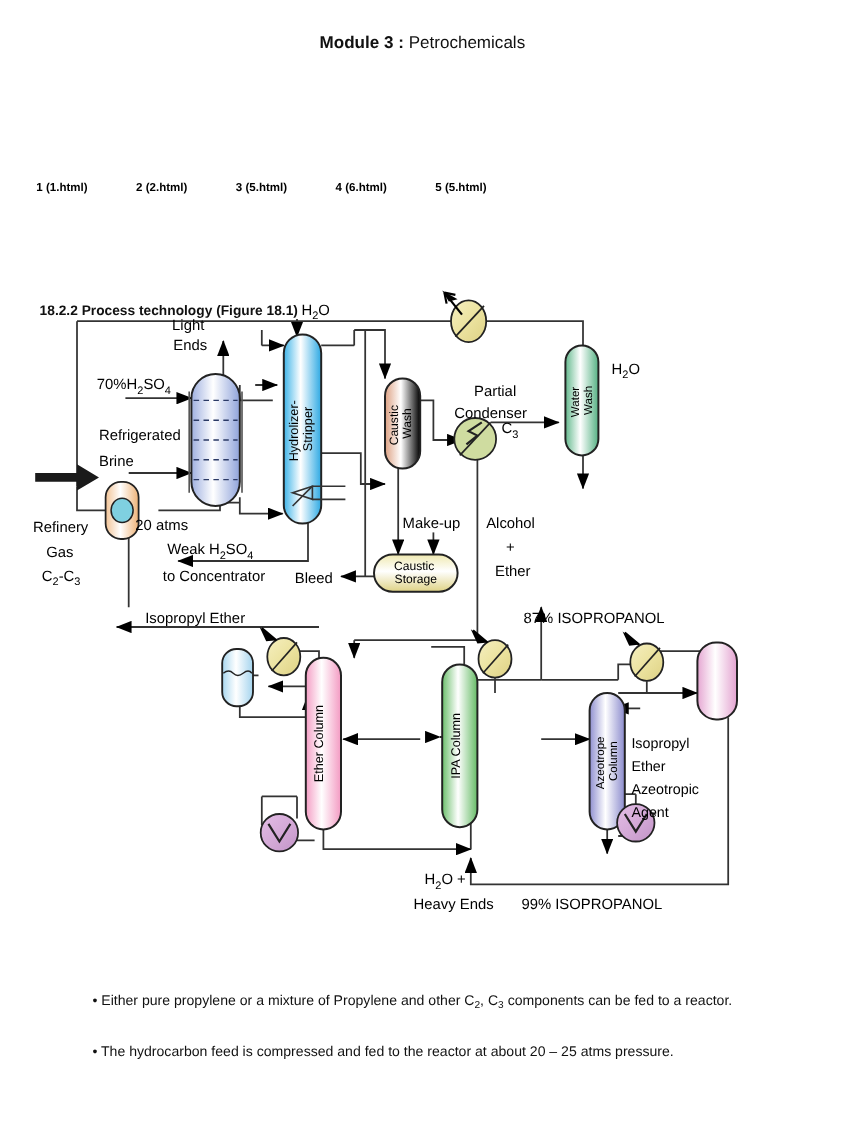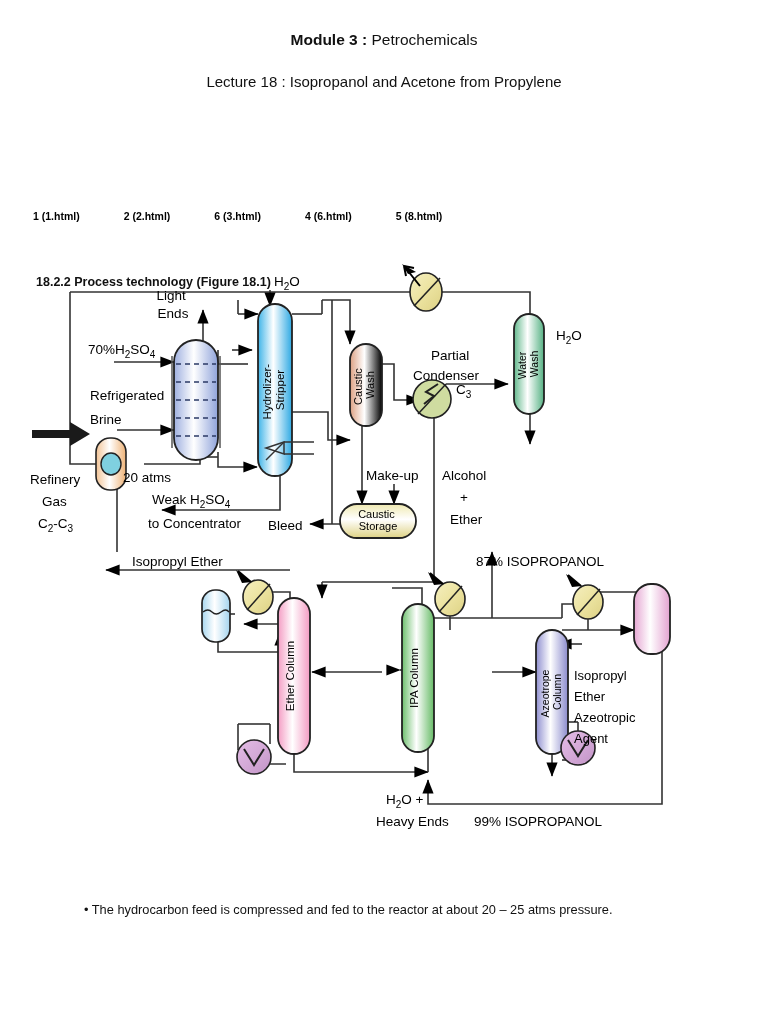--- a/index.html
+++ b/index.html
@@ -21,21 +21,21 @@
   .lecture-title{
     position:absolute;top:73px;left:0;width:768px;
     text-align:center;font-size:15px;
   }
 
   .pager{
     position:absolute;top:165px;left:33px;
     font-size:10.5px;font-weight:bold;
     display:flex;gap:44px;
   }
-  .pager a{color:#000;text-decoration:none;white-space:nowrap;margin-top:45px;}
+  .pager a{color:#000;text-decoration:none;white-space:nowrap;}
 
   .section-head{
     position:absolute;top:231px;left:36px;
     font-size:12.5px;font-weight:bold;margin-top:44px;
   }
 
   .figure-wrap{position:absolute;top:252px;left:22px;width:730px;height:600px;}
   .figure-wrap svg{display:block;}
 
   .fig-caption{
@@ -54,28 +54,27 @@
 </head>
 <body>
 
 <div class="page">
 
   <div class="module-title">
     <span class="strong">Module 3 :</span>
     <span>Petrochemicals</span>
   </div>
 
-  <div class="lecture-title">Lecture 18 : Isopropanol and Acetone from Propylene</div>
 
   <div class="pager">
     <a href="#">1 (1.html)</a>
     <a href="#">2 (2.html)</a>
-    <a href="#">6 (3.html)</a>
+    <a href="#">3 (5.html)</a>
     <a href="#">4 (6.html)</a>
-    <a href="#">5 (8.html)</a>
+    <a href="#">5 (5.html)</a>
   </div>
 
   <div class="section-head">18.2.2 Process technology (Figure 18.1)</div>
 
   <div class="figure-wrap">
   <svg width="730" height="600" viewBox="0 0 730 600" xmlns="http://www.w3.org/2000/svg">
     <defs>
       <linearGradient id="gAbs" x1="0" y1="0" x2="1" y2="0">
         <stop offset="0%" stop-color="#9fb0e0"></stop>
             <stop offset="45%" stop-color="#ffffff"></stop>
@@ -445,16 +444,17 @@
       <text x="364" y="552">
         <tspan x="364"><tspan>H</tspan><tspan dy="4" font-size="10">2</tspan><tspan dy="-4">O +</tspan></tspan>
         <tspan x="354" dy="22">Heavy Ends</tspan>
       </text>
     </g>
   </svg>
   </div>
 
 
   <div class="body-text">
+    <p><span>• Either pure propylene or a mixture of Propylene and other C</span><sub>2</sub><span>, C</span><sub>3</sub><span> components can be fed to a reactor.</span></p>
     <p>• The hydrocarbon feed is compressed and fed to the reactor at about 20 – 25 atms pressure.</p>
   </div>
 
 </div>
 
 </body></html>

